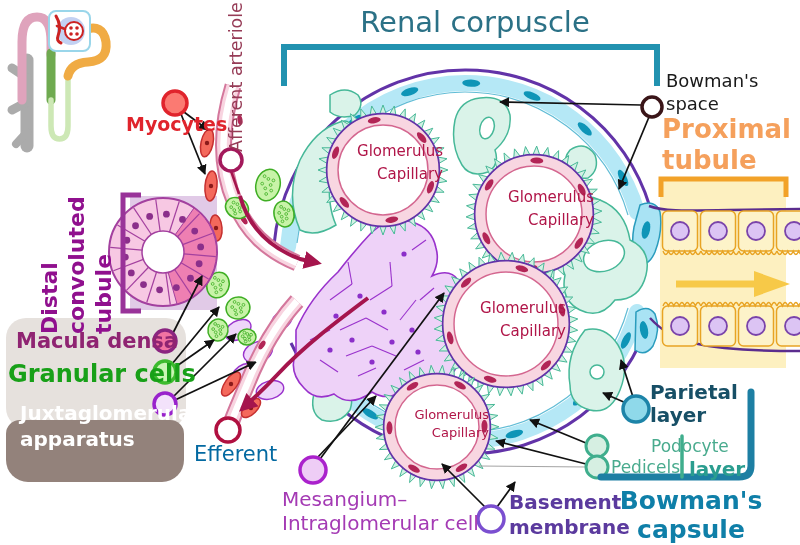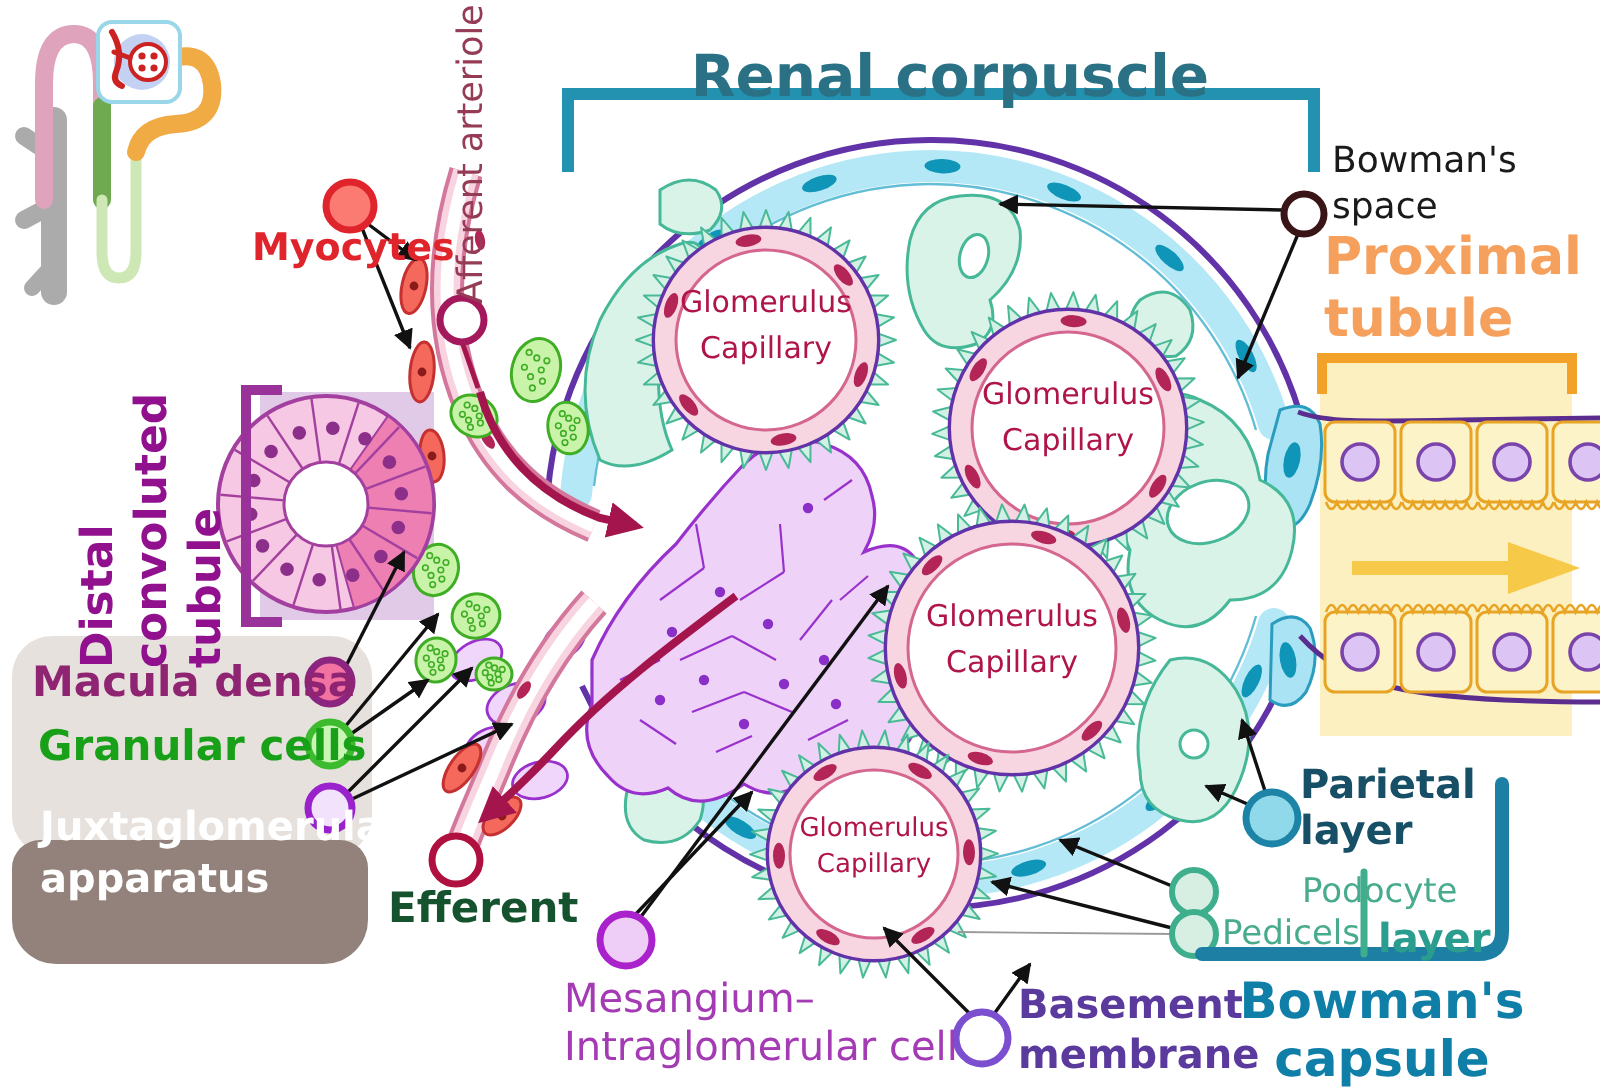--- a/index.html
+++ b/index.html
@@ -1,21 +1,21 @@
 <!DOCTYPE html>
 <html><head>
 <meta charset="utf-8">
 <style>
   html,body{margin:0;padding:0;background:#fff;}
   #stage{position:relative;width:800px;height:545px;background:#fff;overflow:hidden;
          font-family:"DejaVu Sans","Liberation Sans",sans-serif;}
   #stage svg.canvas{position:absolute;left:0;top:0;z-index:1;}
   .box{position:absolute;z-index:0;}
   .lbl{position:absolute;z-index:2;white-space:nowrap;line-height:1.15;}
-  .capLbl{position:absolute;z-index:2;text-align:center;color:#b01548;font-weight:500;}
+  .capLbl{position:absolute;z-index:2;text-align:right;color:#b01548;font-weight:500;}
   .legend-gray{left:6px;top:318px;width:180px;height:110px;background:#e6e1dd;border-radius:20px;}
   .legend-brown{left:6px;top:420px;width:178px;height:62px;background:#93827b;
                 border-radius:14px 14px 22px 22px;}
 </style>
 </head>
 <body>
 
 <div id="stage">
 
   <div class="box legend-gray"></div>
@@ -544,21 +544,21 @@
 
     <g fill="none">
       <path d="M284,86 V47 H657 V86" stroke="#2292b0" stroke-width="6"></path>
       <path d="M661,197 V179 H786 V197" stroke="#f2a229" stroke-width="5"></path>
       <path d="M141,195 H123 V311 H141" stroke="#993399" stroke-width="5"></path>
       <path d="M751,392 V466 Q751,477 739,477 H601" stroke="#1d7fa3" stroke-width="7" stroke-linecap="round"></path>
       <line x1="682" y1="436" x2="682" y2="477" stroke="#3fae8d" stroke-width="3.5" stroke-linecap="round"></line>
     </g>
   </svg>
 
-  <div class="lbl" style="left:290px;top:22px;width:370px;text-align:center;font-size:29px;font-weight:bold;color:#2b7186;">Renal corpuscle</div>
+  <div class="lbl" style="left:290px;top:6px;width:370px;text-align:center;font-size:29px;font-weight:normal;color:#2b7186;">Renal corpuscle</div>
 
   <div class="lbl" style="left:126px;top:66px;font-size:19px;font-weight:bold;color:#e0242c;margin-top:48px;">Myocytes</div>
 
   <div class="lbl" style="left:226px;top:152px;transform:rotate(-90deg);transform-origin:0 0;font-size:17.5px;font-weight:500;color:#963b56;">Afferent arteriole</div>
 
   <div class="lbl" style="left:666px;top:69px;font-size:18px;color:#1a1a1a;line-height:23px;">
     <span>Bowman's</span><br>
     <span>space</span>
   </div>
 
@@ -584,27 +584,27 @@
   <div class="capLbl" style="left:446px;top:297px;width:120px;font-size:15px;line-height:23px;">
     <span>Glomerulus</span><br>
     <span>Capillary</span>
   </div>
   <div class="capLbl" style="left:385px;top:406px;width:104px;font-size:13px;line-height:18px;">
     <span>Glomerulus</span><br>
     <span>Capillary</span>
   </div>
 
   <div class="lbl" style="left:16px;top:329px;font-size:21px;font-weight:bold;color:#8f2472;">Macula densa</div>
-  <div class="lbl" style="left:19px;top:361px;font-size:21px;font-weight:bold;color:#18a018;">Granular cells</div>
+  <div class="lbl" style="left:8px;top:361px;font-size:24px;font-weight:bold;color:#18a018;">Granular cells</div>
   <div class="lbl" style="left:20px;top:400px;font-size:20px;font-weight:bold;color:#fff;line-height:26px;">
     <span>Juxtaglomerular</span><br>
     <span>apparatus</span>
   </div>
 
-  <div class="lbl" style="left:194px;top:441px;font-size:21px;font-weight:bold;color:#14532d;line-height:26px;">
+  <div class="lbl" style="left:194px;top:441px;font-size:21px;font-weight:normal;color:#0369a1;line-height:26px;">
     <span>Efferent</span><br>
   </div>
 
   <div class="lbl" style="left:282px;top:487px;font-size:20px;color:#a43ab4;line-height:24px;">
     <span>Mesangium–</span><br>
     <span>Intraglomerular cell</span>
   </div>
 
   <div class="lbl" style="left:509px;top:490px;font-size:20px;font-weight:700;color:#5b3a9e;line-height:25px;">
     <span>Basement</span><br>

